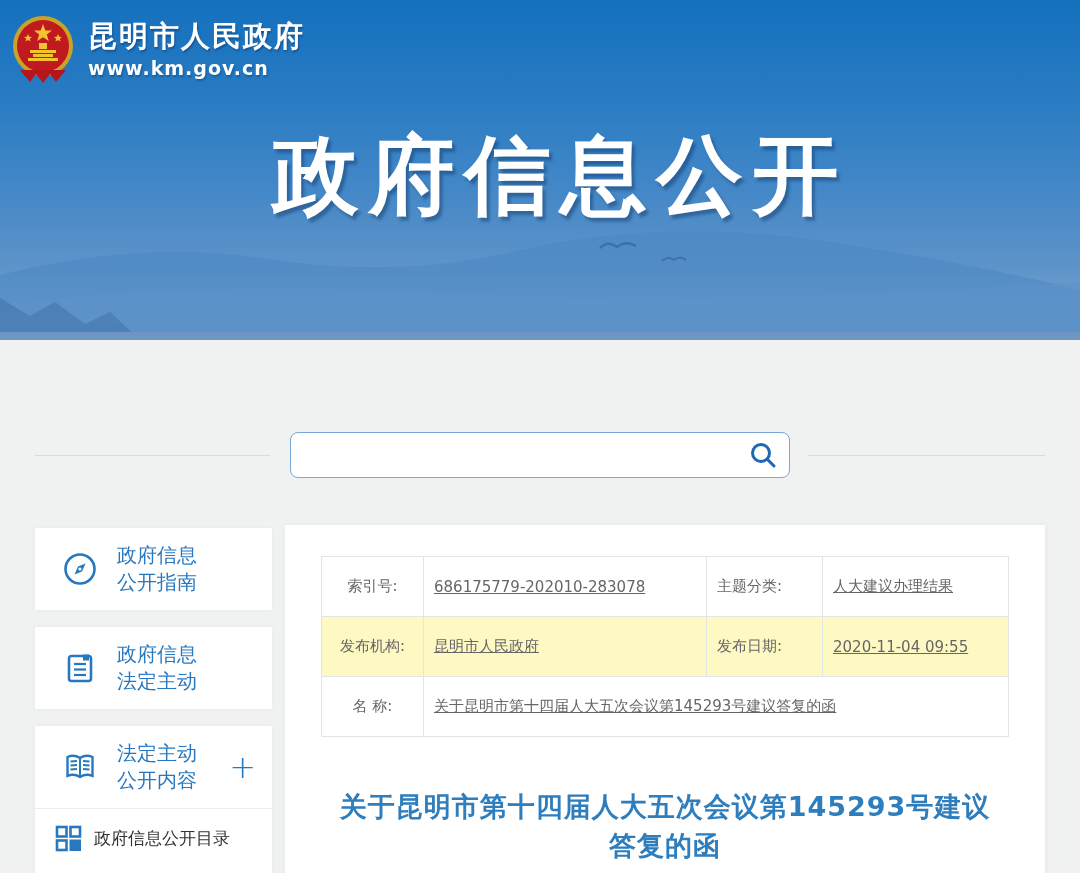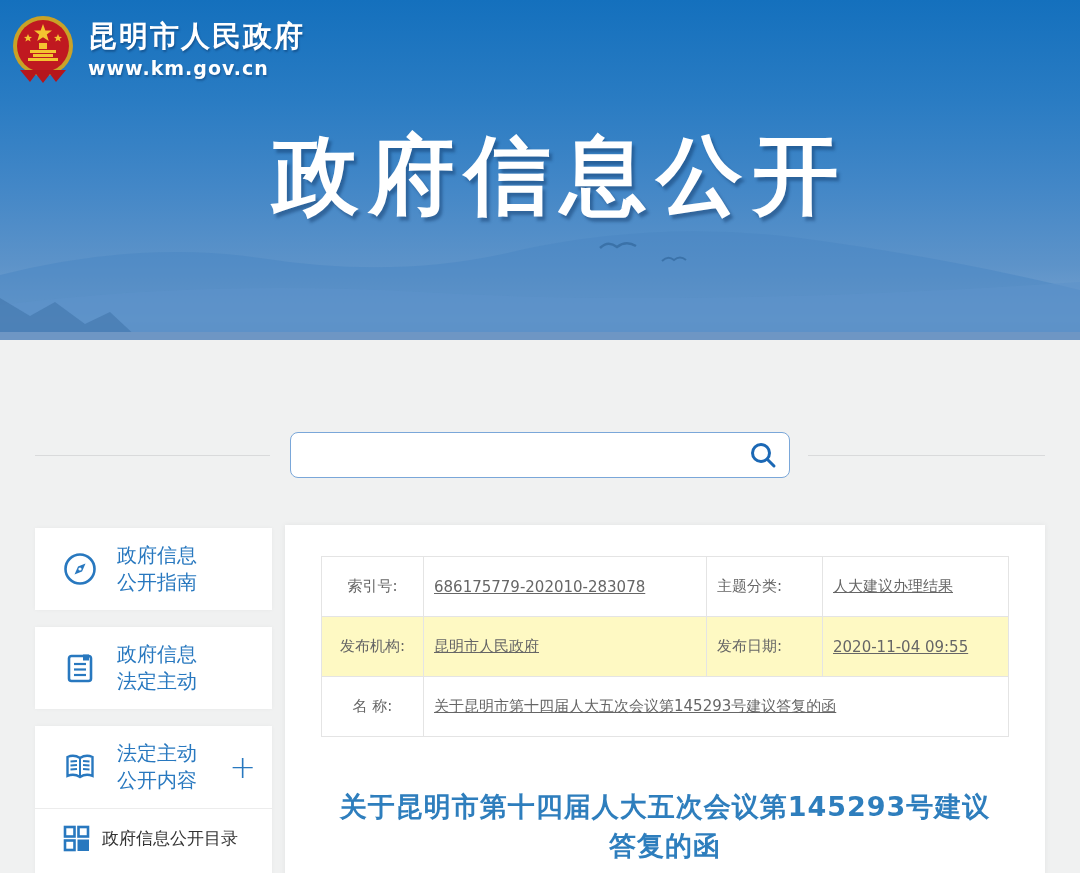--- a/index.html
+++ b/index.html
@@ -42,21 +42,21 @@
 
   .sidebar { width:237px; margin-left:35px; flex:none; }
   .side-card { background:#ffffff; margin-top:3px; box-shadow:0 0 4px rgba(0,0,0,.04); }
   .side-card + .side-card { margin-top:17px; }
   .side-item { display:flex; align-items:center; padding:14px 10px 14px 28px; position:relative; cursor:pointer; }
   .side-item .s-icon { width:34px; height:34px; flex:none; margin-right:20px; }
   .side-label { color:#2878bf; font-size:20px; line-height:1.35; font-weight:500; }
   .expand-plus { position:absolute; right:16px; top:50%; transform:translateY(-50%);
     color:#2878bf; font-size:32px; font-weight:300; line-height:1; cursor:pointer; }
   .side-divider { height:1px; background:#ececec; margin:0; }
-  .side-link { display:flex; align-items:center; padding:16px 8px 16px 28px; cursor:pointer;text-align:center; }
+  .side-link { display:flex; align-items:center; padding:16px 8px 16px 20px; cursor:pointer;text-align:center; }
   .side-link .g-icon { width:27px; height:27px; flex:none; margin-right:12px; }
   .side-link-label { color:#333333; font-size:17px; }
   .side-link.clipped { padding-bottom:0; }
 
   .main-card { width:760px; margin-left:13px; background:#ffffff; min-height:400px;
     box-shadow:0 0 6px rgba(0,0,0,.06); padding:31px 36px 0 36px; }
   table.meta { width:100%; border-collapse:collapse; table-layout:fixed; }
   table.meta td { border:1px solid #e4e4e4; height:60px; font-size:15px; color:#666;
     padding:8px 10px; vertical-align:middle; }
   td.m-label { text-align:center; color:#666; width:102px; }

